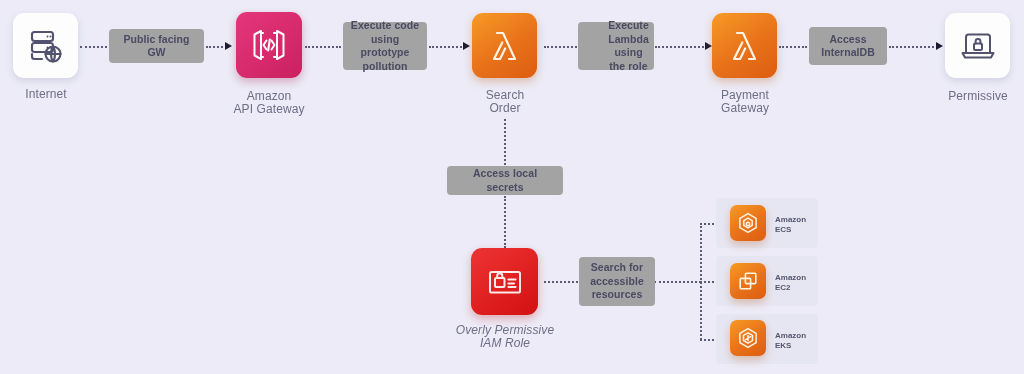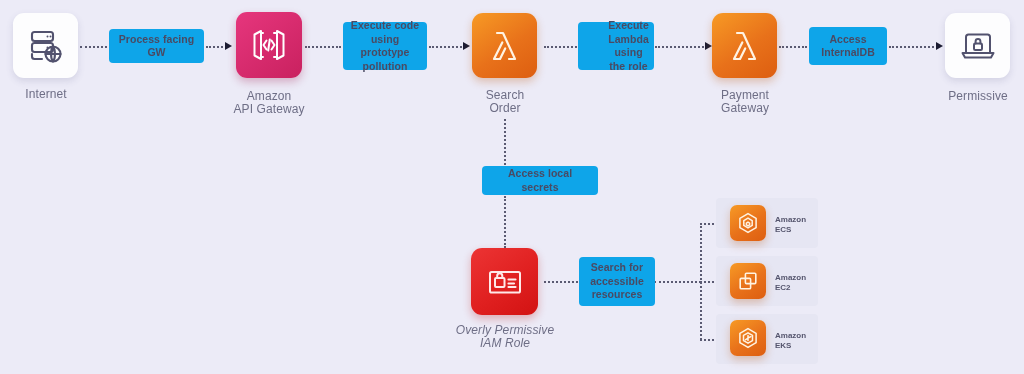--- a/index.html
+++ b/index.html
@@ -42,21 +42,21 @@
     font-size: 12px;
     line-height: 13px;
     color: #6e6e86;
     letter-spacing: .1px;
     white-space: pre-line;
   }
 
   
   .chip {
     position: absolute;
-    background: #0ea5e9;
+    background: #a3a3a3;
     border-radius: 4px;
     display: flex; align-items: center; justify-content: center;
     text-align: center;
     font-size: 10.5px;
     line-height: 13.5px;
     color: #4a4a63;
     font-weight: bold;
     letter-spacing: .05px;
     white-space: pre-line;
     padding: 2px 6px;
@@ -142,21 +142,21 @@
         <circle cx="24.5" cy="10.5" r="1" fill="#52526e" stroke="none"></circle>
         <circle cx="21.5" cy="21.5" r="1" fill="#52526e" stroke="none"></circle>
         <circle cx="24.5" cy="21.5" r="1" fill="#52526e" stroke="none"></circle>
         <circle cx="27" cy="28" r="7.5"></circle>
         <path d="M19.5 28h15M27 20.5c-2.6 3-2.6 12 0 15M27 20.5c2.6 3 2.6 12 0 15"></path>
       </svg>
     </span>
   </div>
   <div class="caption" style="left:0px; top:88px; width:92px;">Internet</div>
 
-  <div class="chip" style="left:109px; top:29px; width:95px; height:34px;">Process facing GW</div>
+  <div class="chip" style="left:109px; top:29px; width:95px; height:34px;">Public facing GW</div>
 
   <div class="tile pink" style="left:236px; top:12px; width:66px; height:66px;">
     <span>
       <svg width="42" height="42" viewBox="0 0 42 42" fill="none" stroke="#ffffff" stroke-width="2" stroke-linecap="round" stroke-linejoin="round">
         <path d="M13 7L6.5 10.5v21L13 35z"></path>
         <path d="M29 7l6.5 3.5v21L29 35z"></path>
         <path d="M13 9h3M26 9h3M13 33h3M26 33h3" stroke-dasharray="2 3"></path>
         <path d="M18.5 16.5L15.5 21l3 4.5"></path>
         <path d="M23.5 16.5l3 4.5-3 4.5"></path>
         <path d="M21.8 15.5l-1.6 11"></path>
@@ -204,21 +204,21 @@
       <svg width="42" height="42" viewBox="0 0 42 42" fill="none" stroke="#52526e" stroke-width="2" stroke-linecap="round" stroke-linejoin="round">
         <path d="M9 28V12a2.5 2.5 0 0 1 2.5-2.5h19A2.5 2.5 0 0 1 33 12v16"></path>
         <path d="M5.5 28h31l-2.5 4.5H8z"></path>
         <rect x="17" y="18.5" width="8" height="6.5" rx="1.2"></rect>
         <path d="M18.6 18.5v-2.2a2.4 2.4 0 0 1 4.8 0v2.2"></path>
       </svg>
     </span>
   </div>
   <div class="caption" style="left:935px; top:90px; width:86px;">Permissive</div>
 
-  <div class="chip" style="left:447px; top:166px; width:116px; height:29px;margin-left:35px;">Access local secrets</div>
+  <div class="chip" style="left:447px; top:166px; width:116px; height:29px;">Access local secrets</div>
 
   <div class="tile red" style="left:471px; top:248px; width:67px; height:67px;">
     <span>
       <svg width="42" height="42" viewBox="0 0 42 42" fill="none" stroke="#ffe9e9" stroke-width="2" stroke-linecap="round" stroke-linejoin="round">
         <rect x="6" y="11" width="30" height="20.5" rx="1.6"></rect>
         <rect x="11" y="17" width="9.5" height="9" rx="1"></rect>
         <path d="M13.2 17v-2.1a2.55 2.55 0 0 1 5.1 0V17"></path>
         <path d="M24.5 18.5h7M24.5 22.5h5.5M24.5 26h7" stroke-width="2.2"></path>
       </svg>
     </span>

